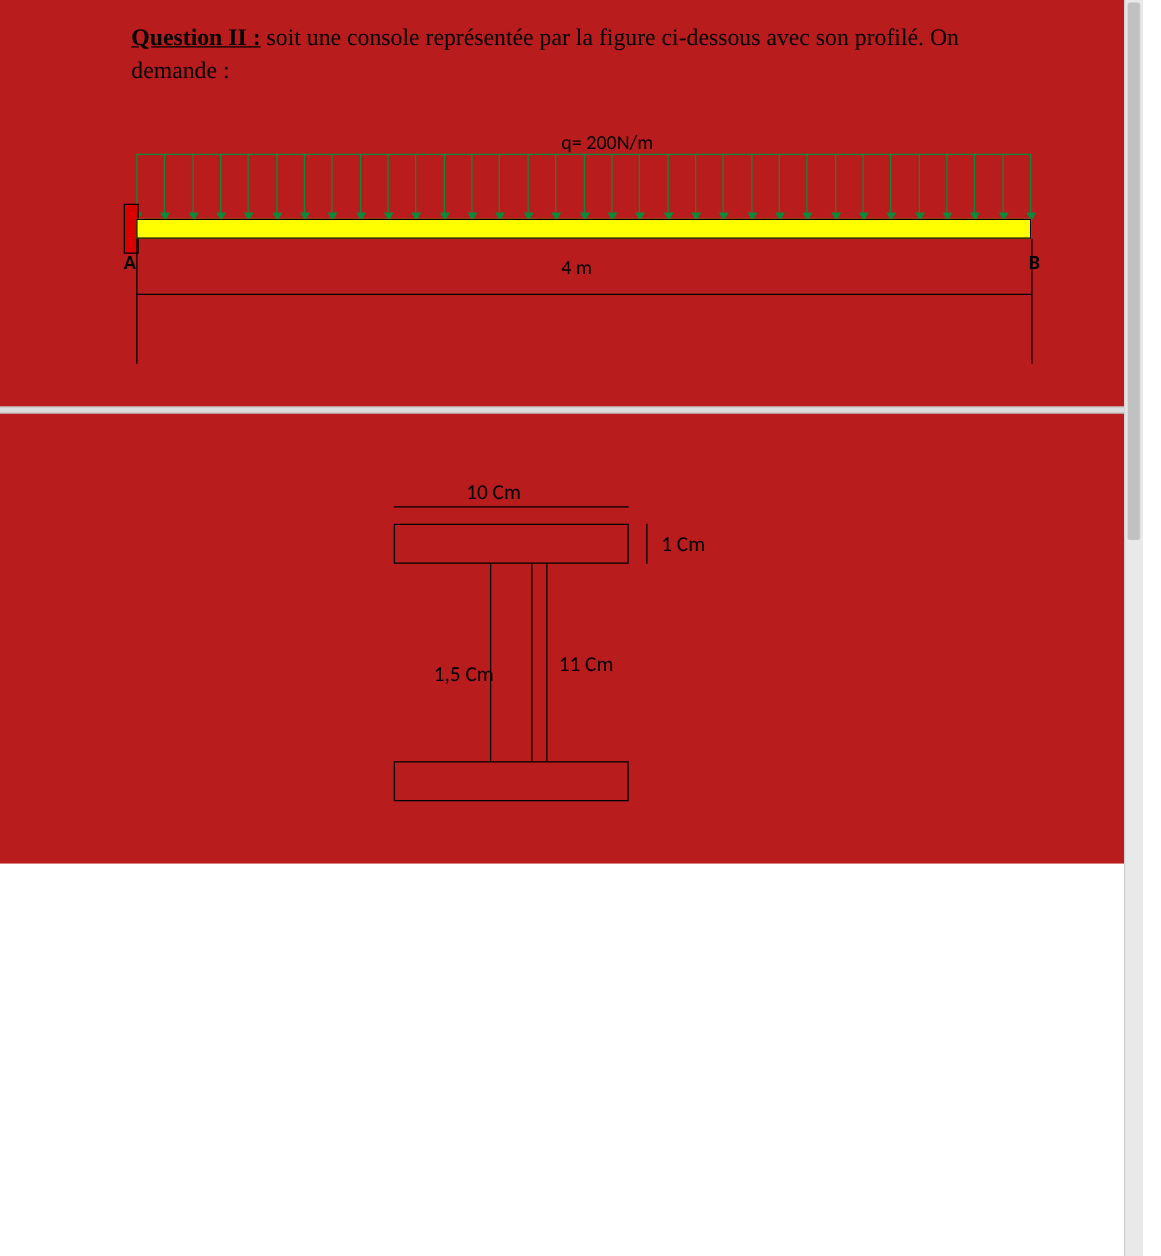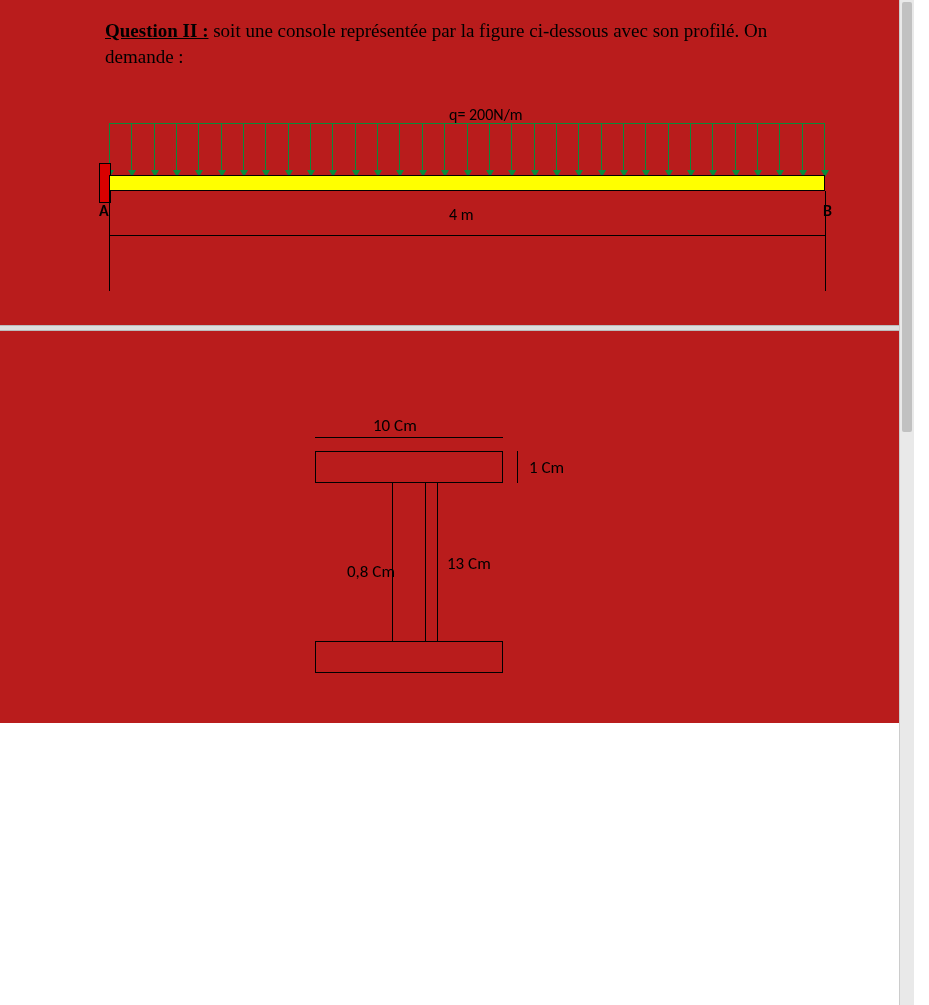--- a/index.html
+++ b/index.html
@@ -289,34 +289,34 @@
     <div class="dim-tick tickL"></div>
     <div class="dim-tick tickR"></div>
     <div class="dim-line-h"></div>
     <div class="dim-4m">4 m</div>
   </div>
 
 </div>
 
 <div class="page-sep"></div>
 
-<div class="page" style="padding-top:60px;">
+<div class="page" style="padding-top:28px;">
 
   <div class="profile-wrap">
     <div class="dim10-line"></div>
     <div class="dim10-txt">10 Cm</div>
 
     <div class="flange-top"></div>
     <div class="dim2-line"></div>
     <div class="dim2-txt">1 Cm</div>
 
     <div class="web"></div>
-    <div class="dim15-txt">0,8 Cm</div>
+    <div class="dim15-txt">1,5 Cm</div>
     <div class="dim12-line"></div>
-    <div class="dim12-txt">13 Cm</div>
+    <div class="dim12-txt">11 Cm</div>
 
     <div class="flange-bot"></div>
   </div>
 
 </div>
 
 <div class="right-scroll">
   <div class="thumb"></div>
 </div>
 

